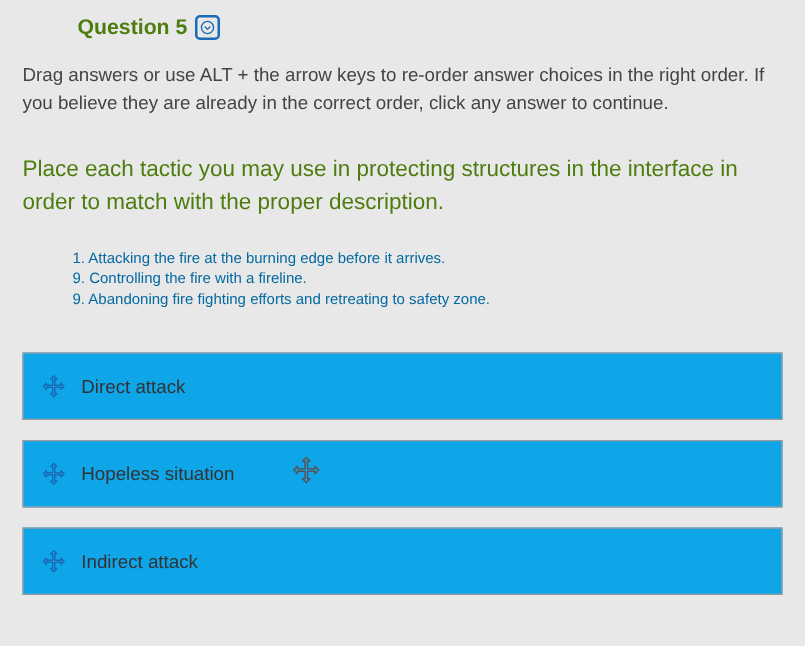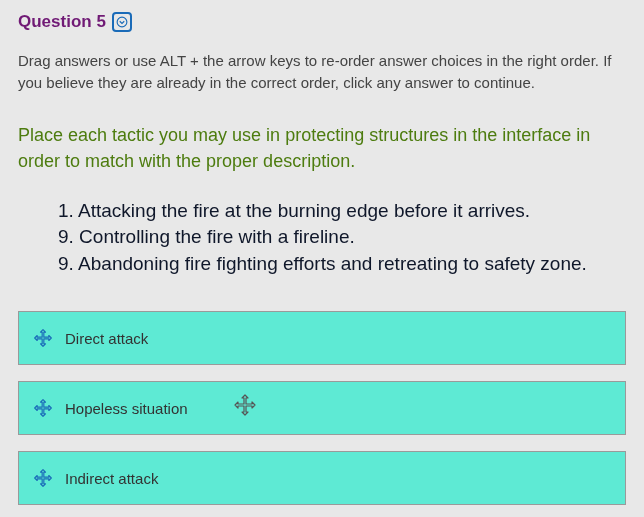--- a/index.html
+++ b/index.html
@@ -16,21 +16,22 @@
     }
     .question-header {
       display: flex;
       align-items: center;
       gap: 6px;
       margin-bottom: 18px;
     }
     .question-title {
       font-weight: bold;
       font-size: 17px;
-      color: #701a75;
+      color: #4d7c0f;
+      margin-left: 44px;
     }
     .status-badge {
       width: 20px;
       height: 20px;
       border: 2px solid #1a6bb8;
       border-radius: 4px;
       display: flex;
       align-items: center;
       justify-content: center;
     }
@@ -48,30 +49,30 @@
       font-size: 18px;
       color: #4d7c0f;
       line-height: 1.45;
       margin-bottom: 24px;
     }
     .description-list {
       padding-left: 40px;
       margin-bottom: 34px;
     }
     .description-list .item {
-      font-size: 19px;
-      color: #0f172a;
+      font-size: 12px;
+      color: #0369a1;
       line-height: 1.4;
     }
     .answer-area {
       position: relative;
     }
     .answer-card {
       border: 1px solid #9a9a9a;
-      background: #5eead4;
+      background: #0ea5e9;
       padding: 16px 14px;
       margin-bottom: 16px;
       display: flex;
       align-items: center;
       gap: 12px;
       cursor: move;
     }
     .drag-handle {
       width: 20px;
       height: 20px;

